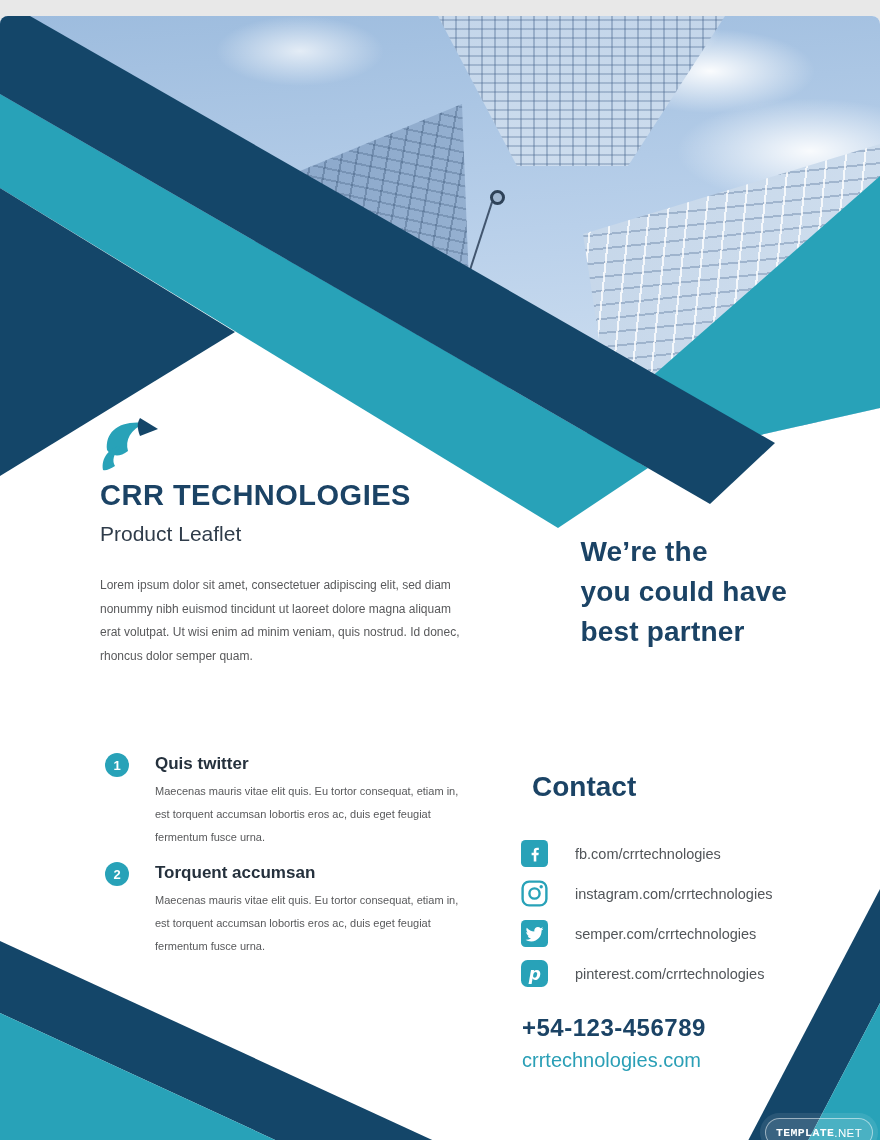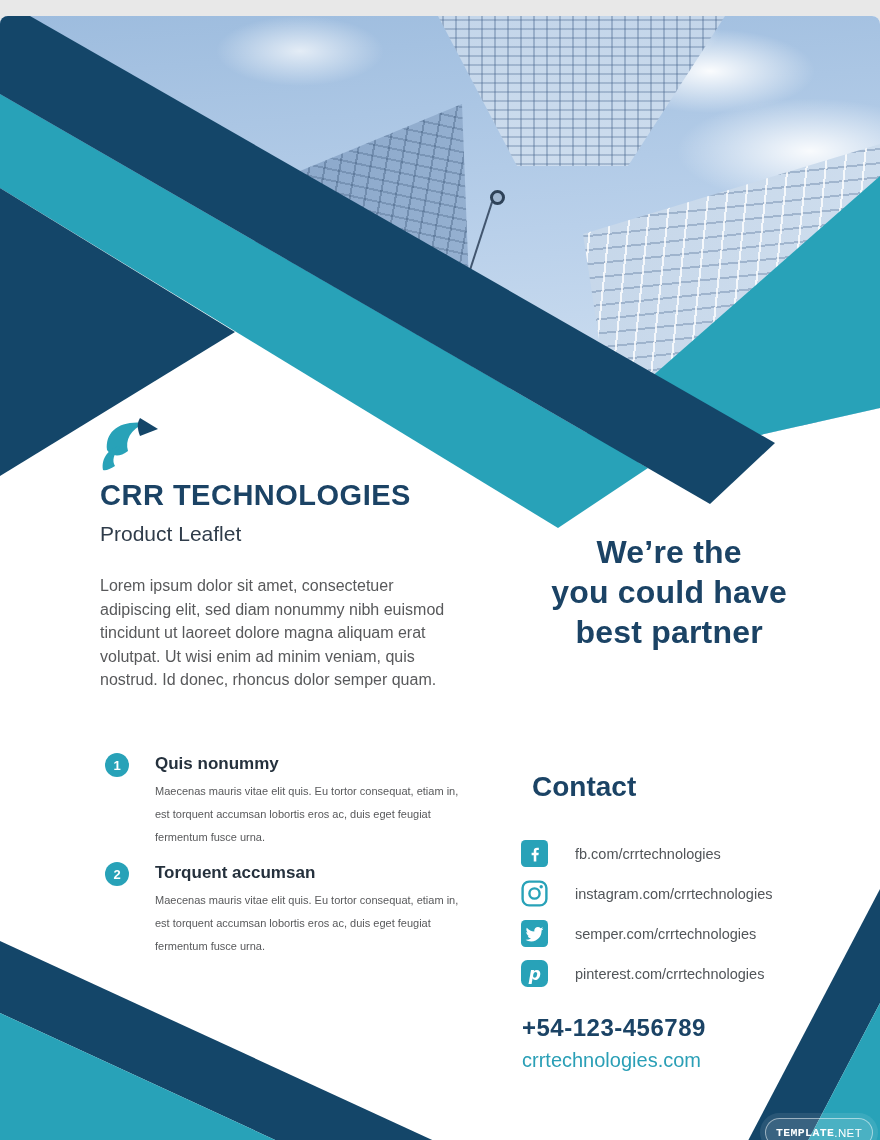--- a/index.html
+++ b/index.html
@@ -60,24 +60,24 @@
   .stripe-bl-teal{background:#28a2b8;clip-path:polygon(0 997px,310px 1140px,0 1140px);}
   .stripe-br-navy{background:#144669;clip-path:polygon(880px 873px,880px 987px,800px 1140px,740px 1140px);}
   .stripe-br-teal{background:#28a2b8;clip-path:polygon(880px 987px,880px 1140px,800px 1140px);}
 
   
   .logo{position:absolute;left:98px;top:398px;width:68px;height:58px;}
   .company{position:absolute;left:100px;top:463px;font-size:29px;font-weight:bold;
     letter-spacing:.5px;color:#1b4365;}
   .doc-type{position:absolute;left:100px;top:506px;font-size:21px;color:#2f3c4a;}
 
-  .intro{position:absolute;left:100px;top:558px;width:364px;font-size:16px;
+  .intro{position:absolute;left:100px;top:558px;width:364px;font-size:12px;
     line-height:23.5px;color:#58595b;}
 
-  .tagline{position:absolute;right:93px;top:516px;text-align:center;font-size:32px;
+  .tagline{position:absolute;right:93px;top:516px;text-align:left;font-size:28px;
     line-height:40px;font-weight:bold;color:#1b4365;letter-spacing:.2px;}
 
   
   .features{position:absolute;left:105px;top:737px;width:370px;}
   .feature{position:relative;}
   .feature + .feature{margin-top:13px;}
   .fnum{position:absolute;left:0;top:0;width:24px;height:24px;border-radius:50%;
     background:#28a2b8;color:#fff;font-size:13px;font-weight:bold;
     display:flex;align-items:center;justify-content:center;}
   .ftitle{margin-left:50px;font-size:17px;font-weight:bold;color:#25313d;line-height:22px;}
@@ -135,21 +135,21 @@
 
   <div class="tagline">
     <div>We’re the</div>
     <div>you could have</div>
     <div>best partner</div>
   </div>
 
   <div class="features">
     <div class="feature">
       <div class="fnum">1</div>
-      <div class="ftitle">Quis nonummy</div>
+      <div class="ftitle">Quis twitter</div>
       <div class="fbody">Maecenas mauris vitae elit quis. Eu tortor consequat, etiam in, est torquent accumsan lobortis eros ac, duis eget feugiat fermentum fusce urna.</div>
     </div>
     <div class="feature">
       <div class="fnum">2</div>
       <div class="ftitle">Torquent accumsan</div>
       <div class="fbody">Maecenas mauris vitae elit quis. Eu tortor consequat, etiam in, est torquent accumsan lobortis eros ac, duis eget feugiat fermentum fusce urna.</div>
     </div>
   </div>
 
   <div class="contact-heading">Contact</div>

